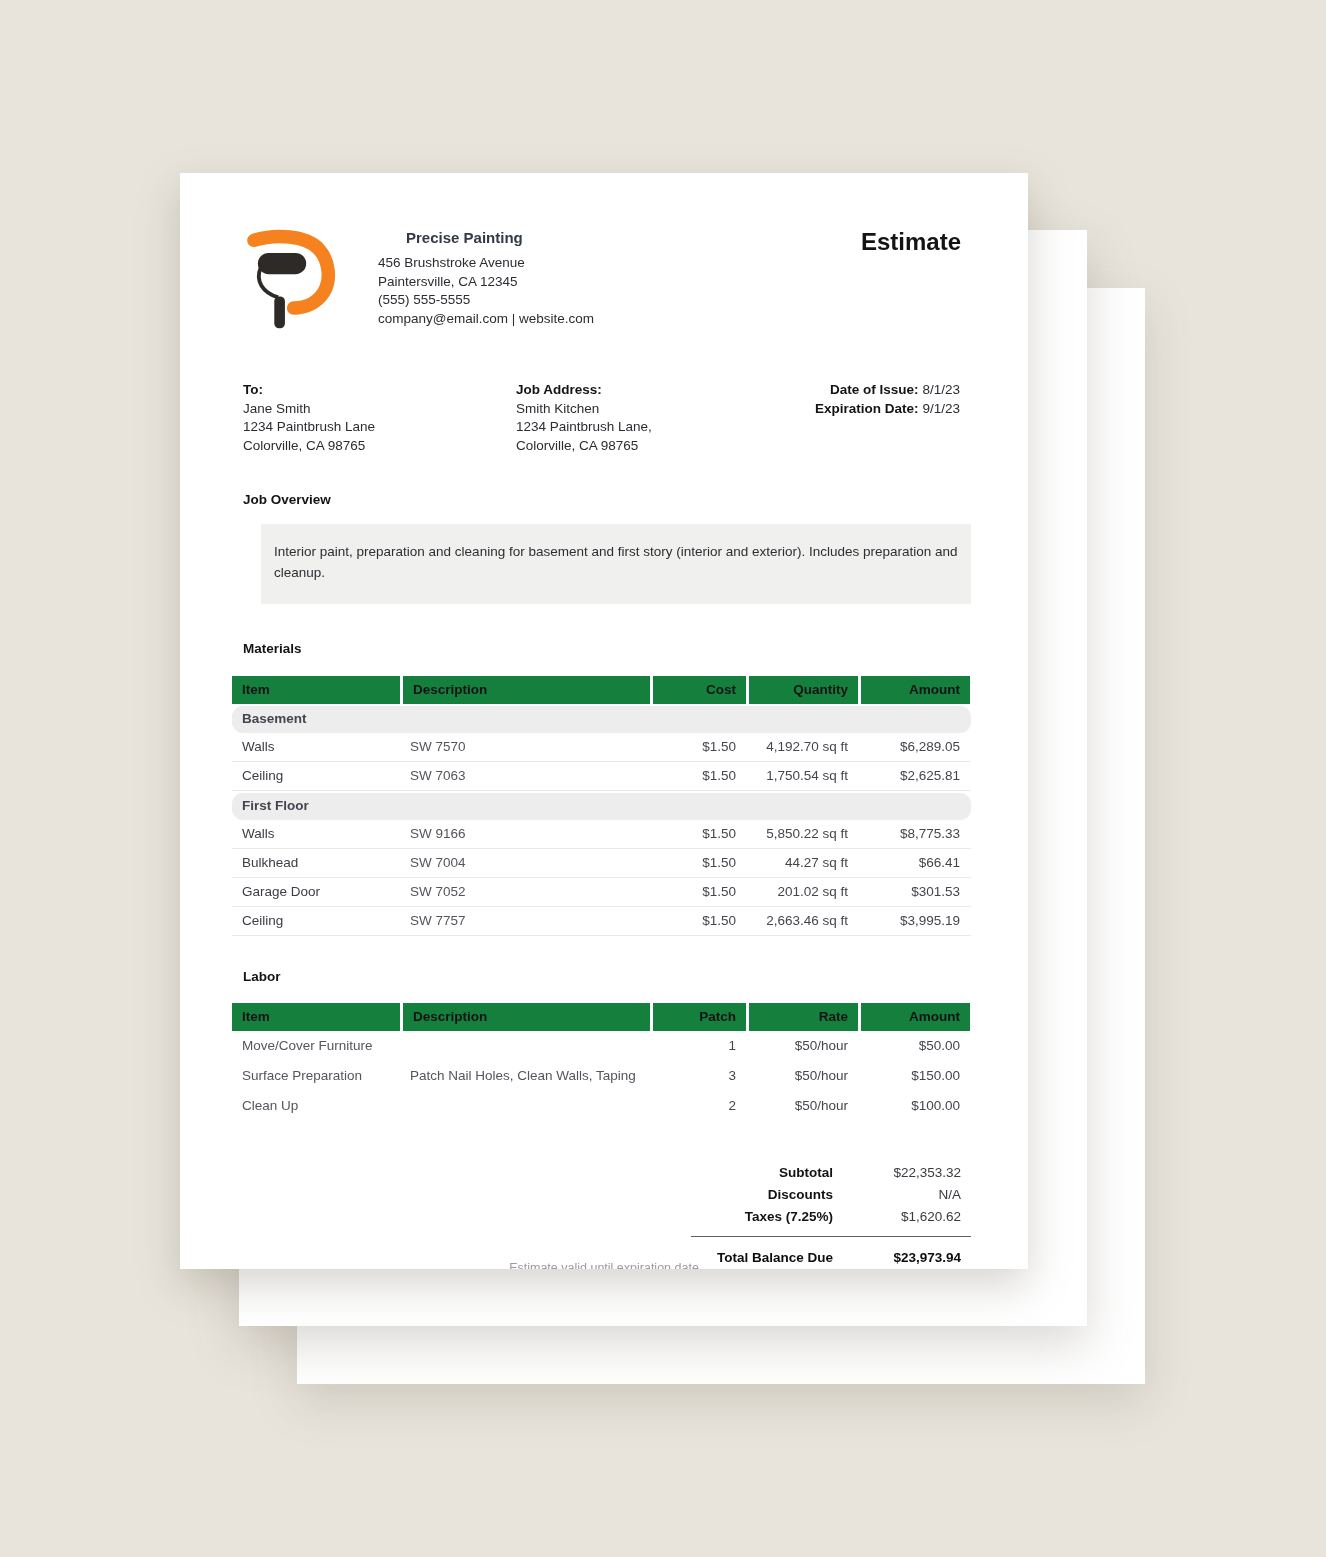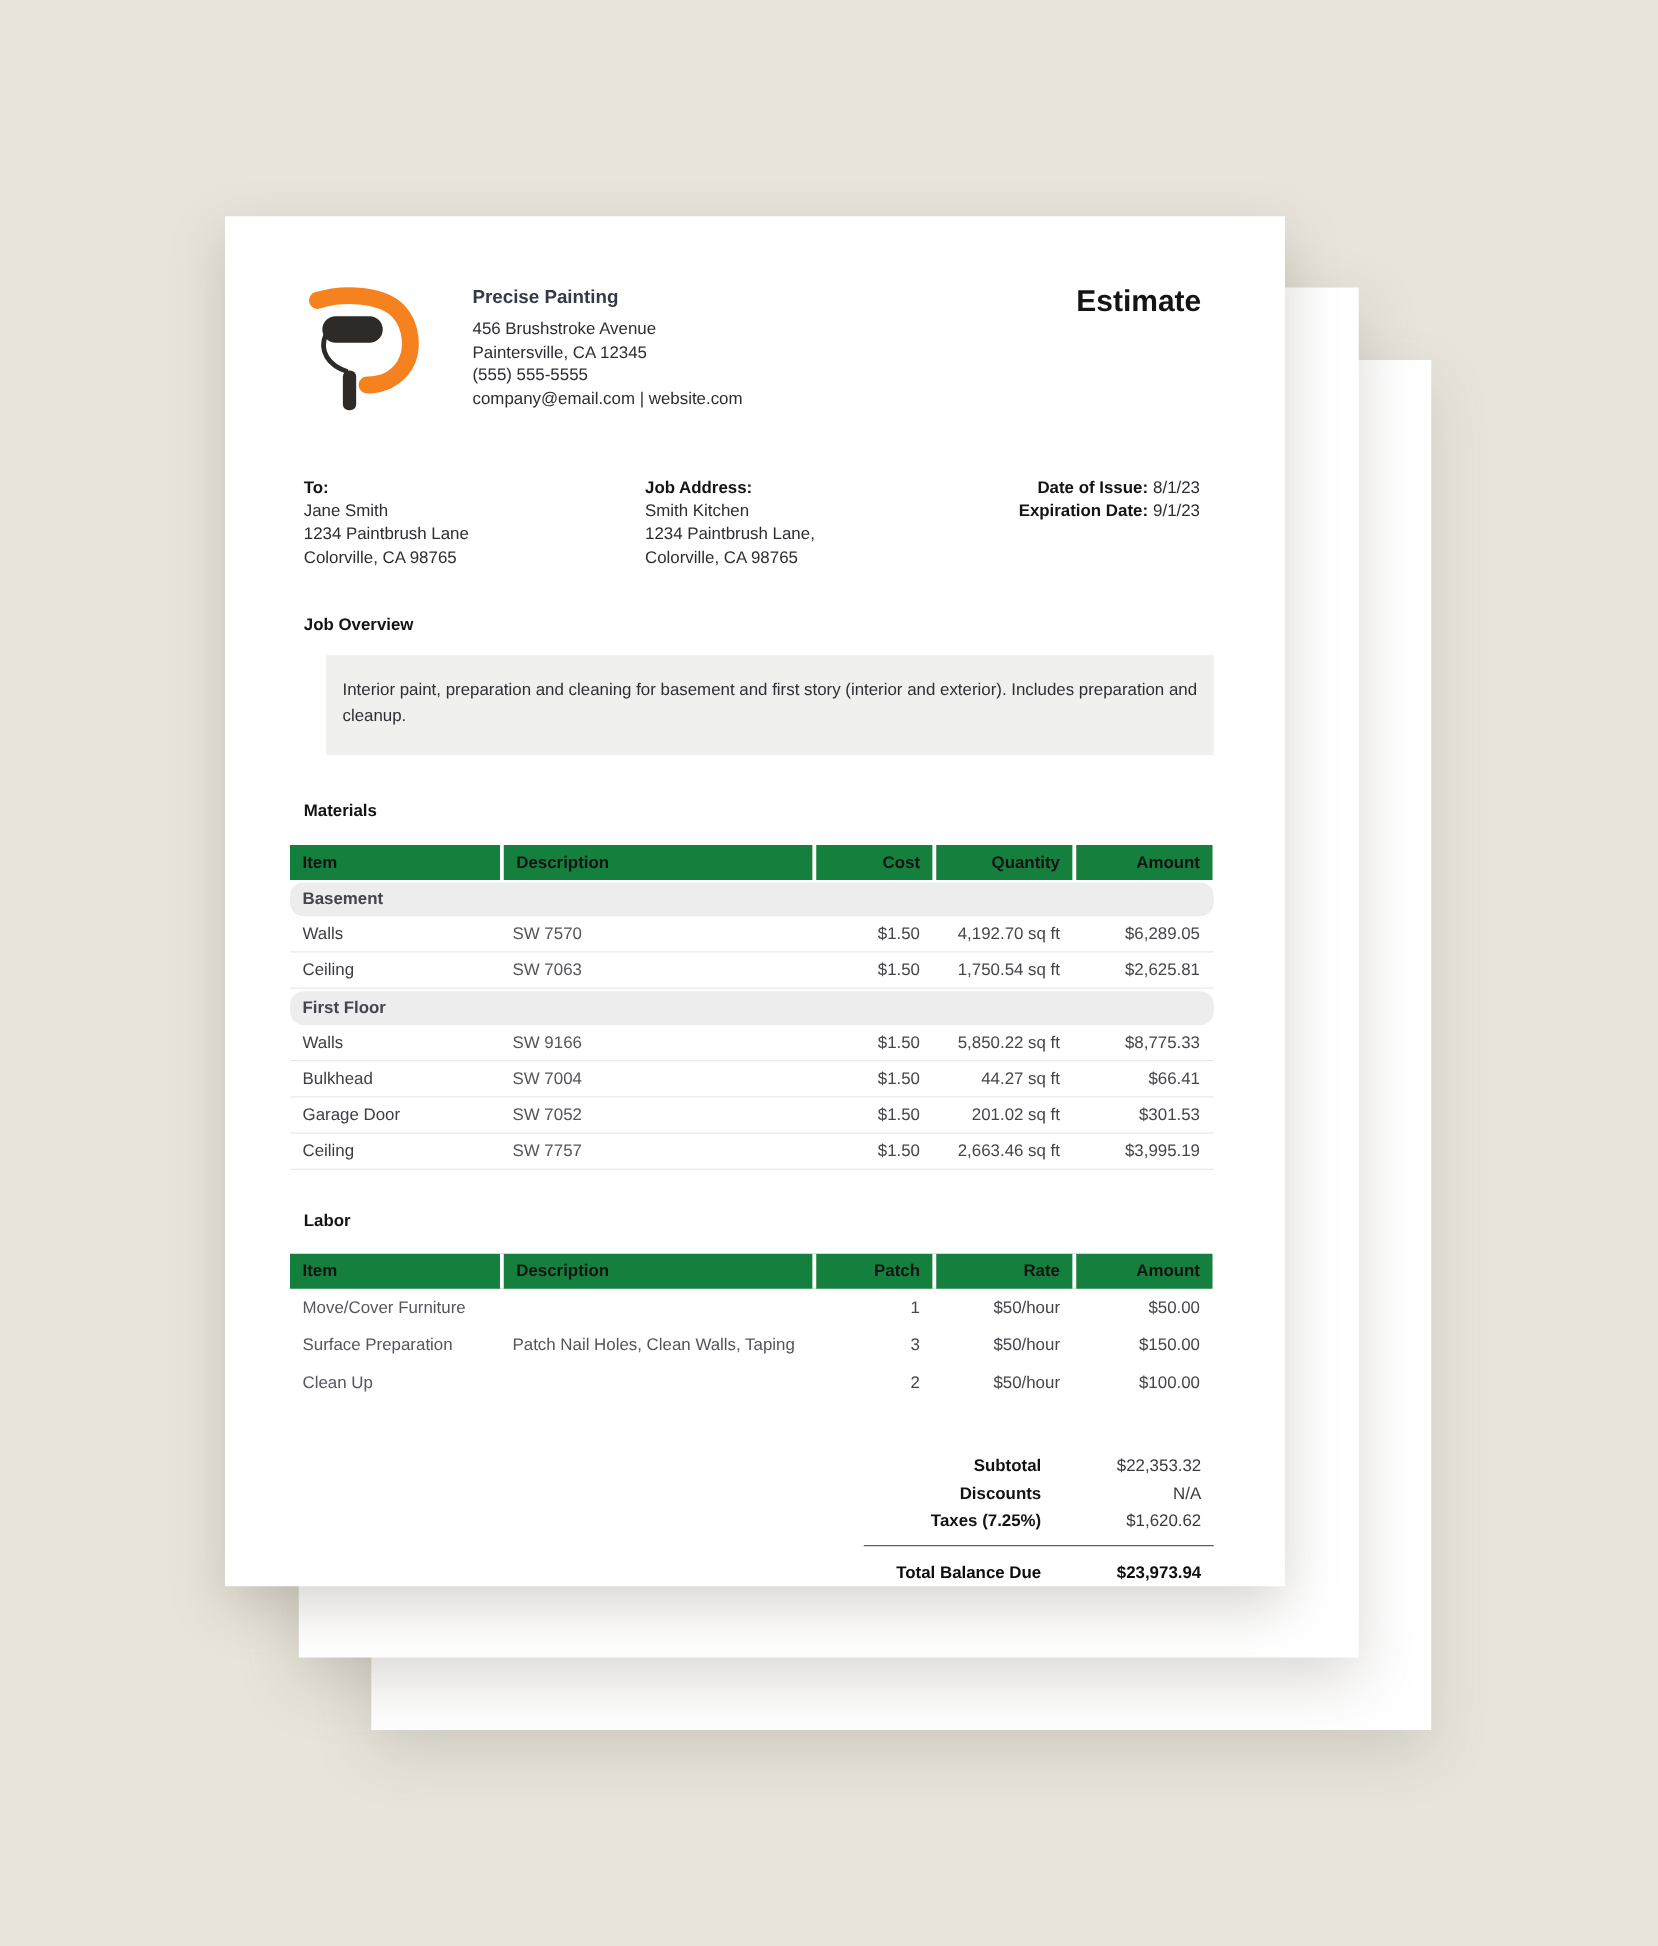--- a/index.html
+++ b/index.html
@@ -11,21 +11,21 @@
   }
   .page { position:absolute; width:848px; height:1096px; background:#fff; }
   .p3 { left:297px; top:288px; z-index:1; box-shadow:0 18px 45px rgba(110,105,90,0.20); }
   .p2 { left:239px; top:230px; z-index:2; box-shadow:0 18px 45px rgba(110,105,90,0.25); }
   .p1 { left:180px; top:173px; z-index:3; box-shadow:0 16px 40px rgba(110,105,90,0.28); overflow:hidden; }
 
   
   .hdr { display:flex; align-items:flex-start; margin:50px 67px 0 45px; }
   .logo { width:116px; height:112px; flex:0 0 auto; }
   .co { margin-left:37px; margin-top:6px; }
-  .co-name { font-size:15px; font-weight:bold; color:#333947; margin-bottom:8px; }
+  .co-name { font-size:15px; font-weight:bold; color:#333947; margin-bottom:8px;margin-left:28px; }
   .co-line { font-size:13.5px; color:#2c2c32; line-height:18.5px; }
   .doc-title { margin-left:auto; margin-top:5px; font-size:24px; font-weight:bold; color:#141414; }
 
   
   .parties { display:flex; margin:46px 68px 0 63px; font-size:13.5px; line-height:18.5px; color:#2c2c32; }
   .party-to { width:273px; }
   .party-job { flex:1; }
   .plabel { font-weight:bold; color:#141417; }
   .dates { text-align:right; white-space:nowrap; }
   .dates .drow { margin-bottom:0.5px; }
@@ -218,14 +218,15 @@
     <div class="trw tax">
       <div class="lab">Taxes (7.25%)</div>
       <div class="val">$1,620.62</div>
     </div>
     <div class="trw total-row">
       <div class="lab">Total Balance Due</div>
       <div class="val">$23,973.94</div>
     </div>
   </div>
 
+  <div class="foot-note">Estimate valid until expiration date</div>
 
 </div>
 
 </body></html>

